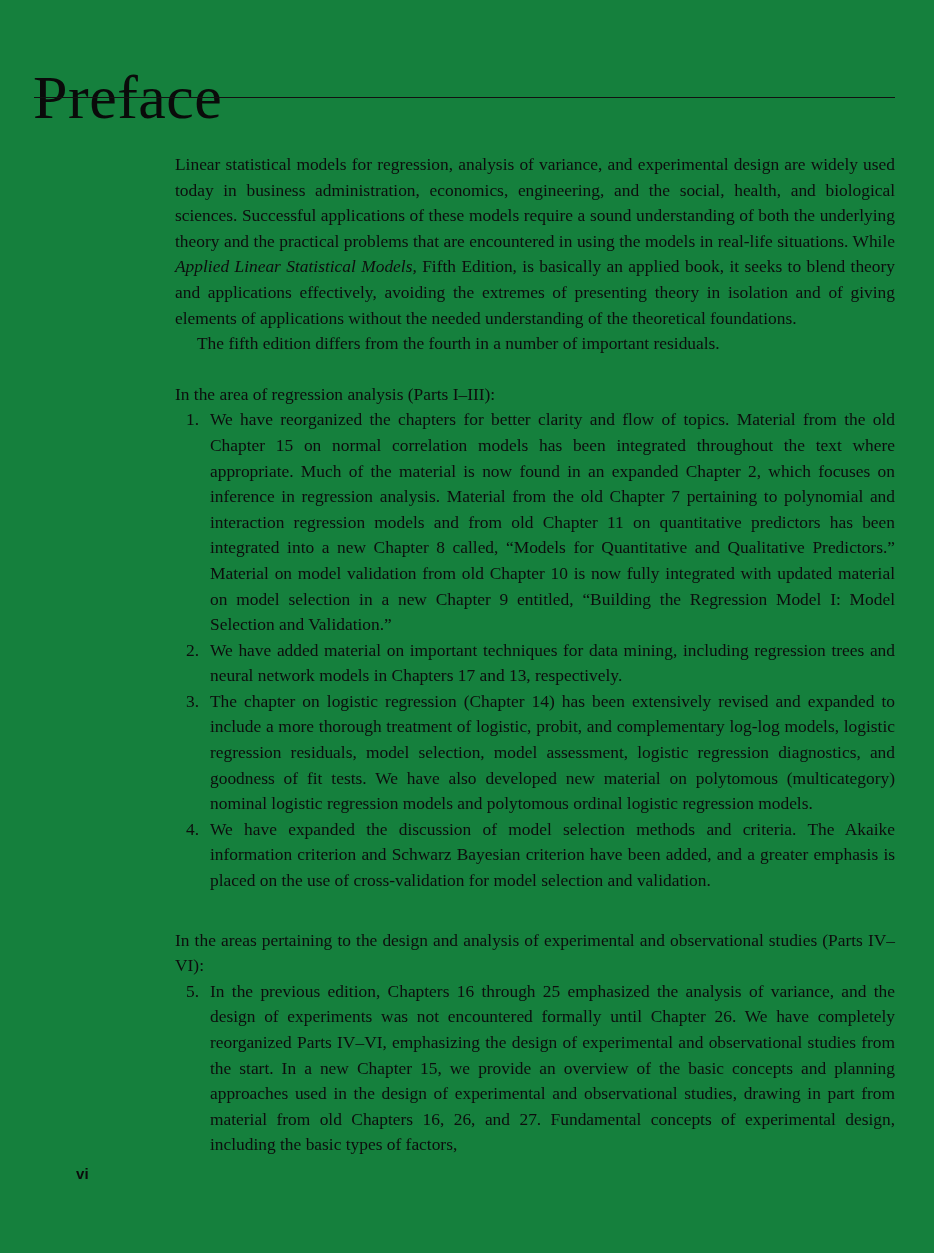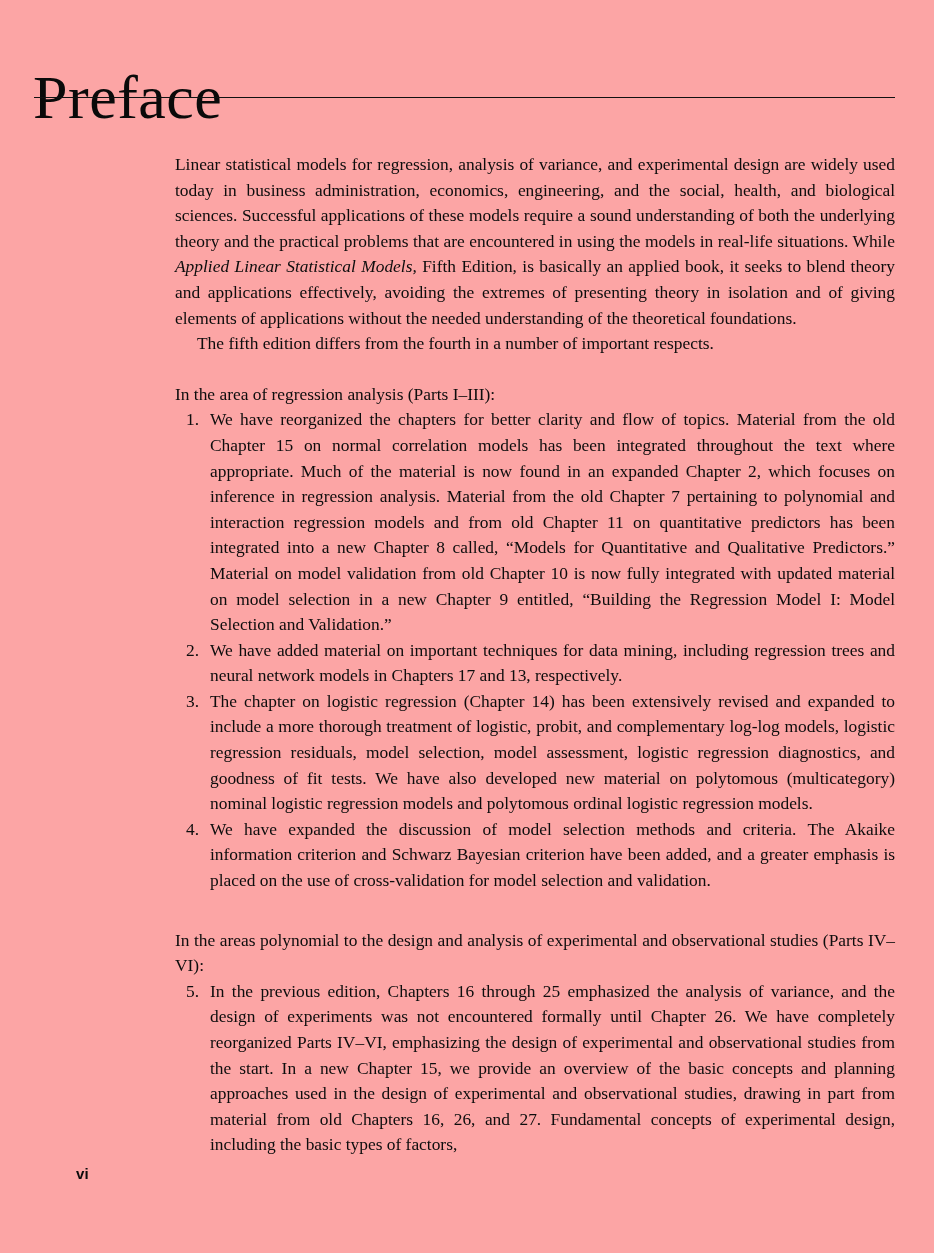--- a/index.html
+++ b/index.html
@@ -16,21 +16,21 @@
     font-family: "Liberation Serif", "DejaVu Serif", serif;
     color: #0d0d0d;
     -webkit-font-smoothing: antialiased;
   }
 
   .page {
     position: absolute;
     inset: 0;
     width: 934px;
     height: 1253px;
-    background: #fca5a5;
+    background: #15803d;
   }
 
   
   .chapter-title {
     position: absolute;
     left: 33px;
     top: 19px;
     font-family: "Liberation Serif", "DejaVu Serif", serif;
     font-size: 62px;
     line-height: 72px;
@@ -138,40 +138,40 @@
   <h1 class="chapter-title">Preface</h1>
 
   <div class="title-rule"></div>
 
   <div class="content">
 
     <p class="para lead-indent">
       <span>Linear statistical models for regression, analysis of variance, and experimental design are widely used today in business administration, economics, engineering, and the social, health, and biological sciences. Successful applications of these models require a sound understanding of both the underlying theory and the practical problems that are encountered in using the models in real-life situations. While </span><span class="ital">Applied Linear Statistical Models,</span><span> Fifth Edition, is basically an applied book, it seeks to blend theory and applications effectively, avoiding the extremes of presenting theory in isolation and of giving elements of applications without the needed understanding of the theoretical foundations.</span>
     </p>
 
-    <p class="para second-indent">The fifth edition differs from the fourth in a number of important respects.</p>
+    <p class="para second-indent">The fifth edition differs from the fourth in a number of important residuals.</p>
 
     <p class="section-intro gap-intro">In the area of regression analysis (Parts I–III):</p>
 
     <ol class="numbered gap-list">
       <li>
         <span class="marker">1.</span><span>We have reorganized the chapters for better clarity and flow of topics. Material from the old Chapter 15 on normal correlation models has been integrated throughout the text where appropriate. Much of the material is now found in an expanded Chapter 2, which focuses on inference in regression analysis. Material from the old Chapter 7 pertaining to polynomial and interaction regression models and from old Chapter 11 on quantitative predictors has been integrated into a new Chapter 8 called, “Models for Quantitative and Qualitative Predictors.” Material on model validation from old Chapter 10 is now fully integrated with updated material on model selection in a new Chapter 9 entitled, “Building the Regression Model I: Model Selection and Validation.”</span>
       </li>
       <li>
         <span class="marker">2.</span><span>We have added material on important techniques for data mining, including regression trees and neural network models in Chapters 17 and 13, respectively.</span>
       </li>
       <li>
         <span class="marker">3.</span><span>The chapter on logistic regression (Chapter 14) has been extensively revised and expanded to include a more thorough treatment of logistic, probit, and complementary log-log models, logistic regression residuals, model selection, model assessment, logistic regression diagnostics, and goodness of fit tests. We have also developed new material on polytomous (multicategory) nominal logistic regression models and polytomous ordinal logistic regression models.</span>
       </li>
       <li>
         <span class="marker">4.</span><span>We have expanded the discussion of model selection methods and criteria. The Akaike information criterion and Schwarz Bayesian criterion have been added, and a greater emphasis is placed on the use of cross-validation for model selection and validation.</span>
       </li>
     </ol>
 
-    <p class="section-intro gap-after-list">In the areas polynomial to the design and analysis of experimental and observational studies (Parts IV–VI):</p>
+    <p class="section-intro gap-after-list">In the areas pertaining to the design and analysis of experimental and observational studies (Parts IV–VI):</p>
 
     <ol class="numbered gap-list">
       <li>
         <span class="marker">5.</span><span>In the previous edition, Chapters 16 through 25 emphasized the analysis of variance, and the design of experiments was not encountered formally until Chapter 26. We have completely reorganized Parts IV–VI, emphasizing the design of experimental and observational studies from the start. In a new Chapter 15, we provide an overview of the basic concepts and planning approaches used in the design of experimental and observational studies, drawing in part from material from old Chapters 16, 26, and 27. Fundamental concepts of experimental design, including the basic types of factors,</span>
       </li>
     </ol>
 
   </div>
 
   <div class="folio">vi</div>

